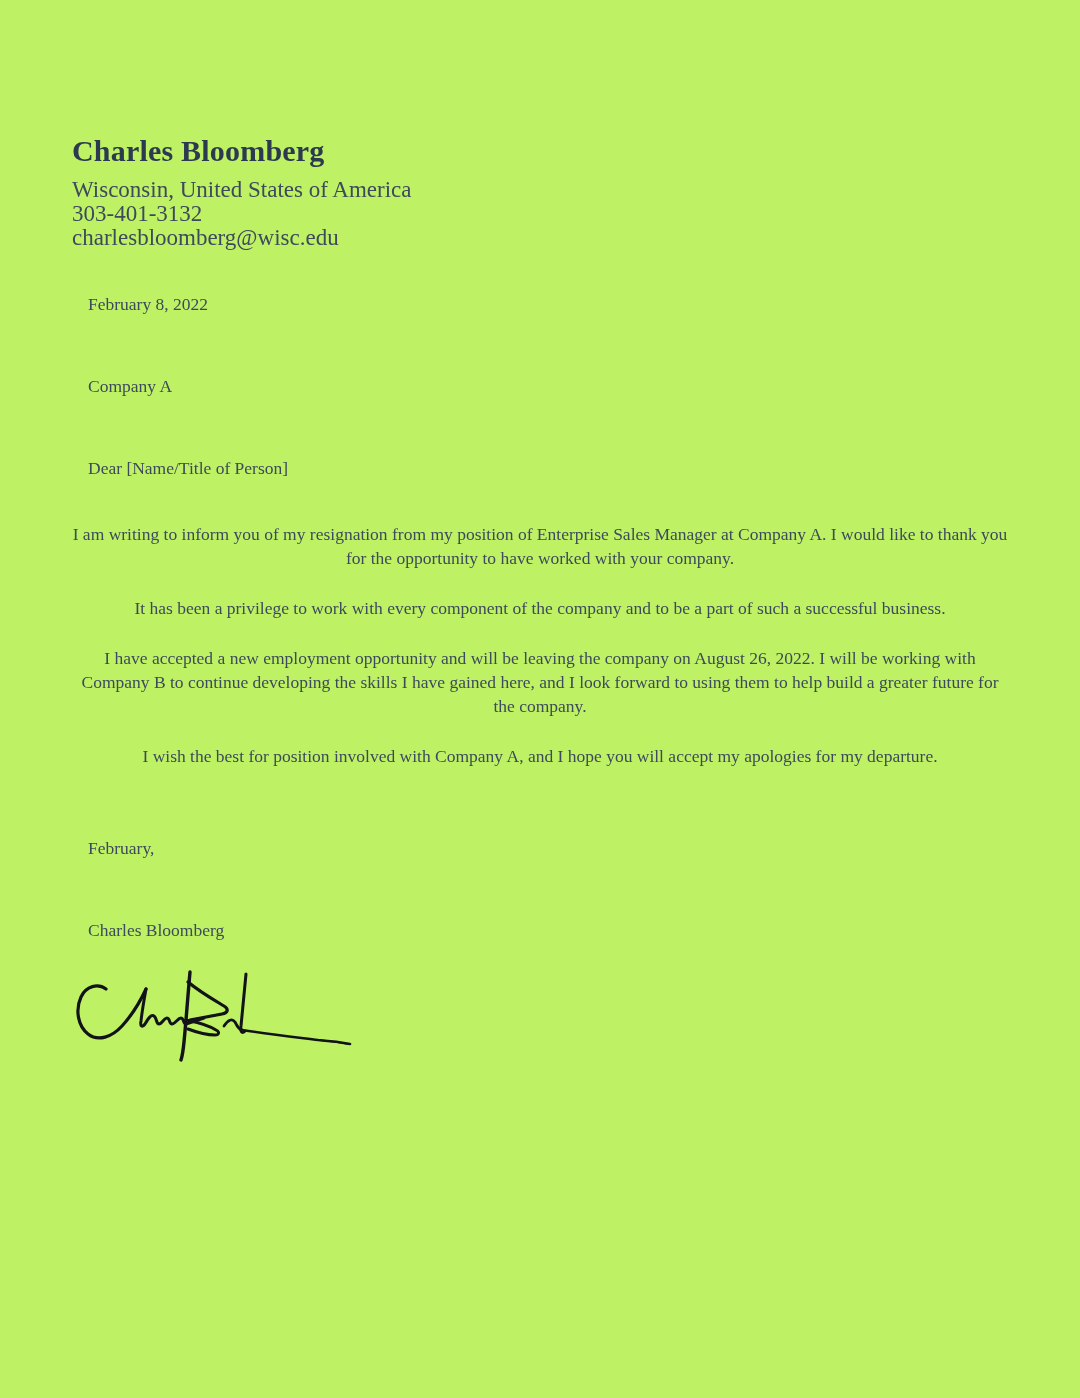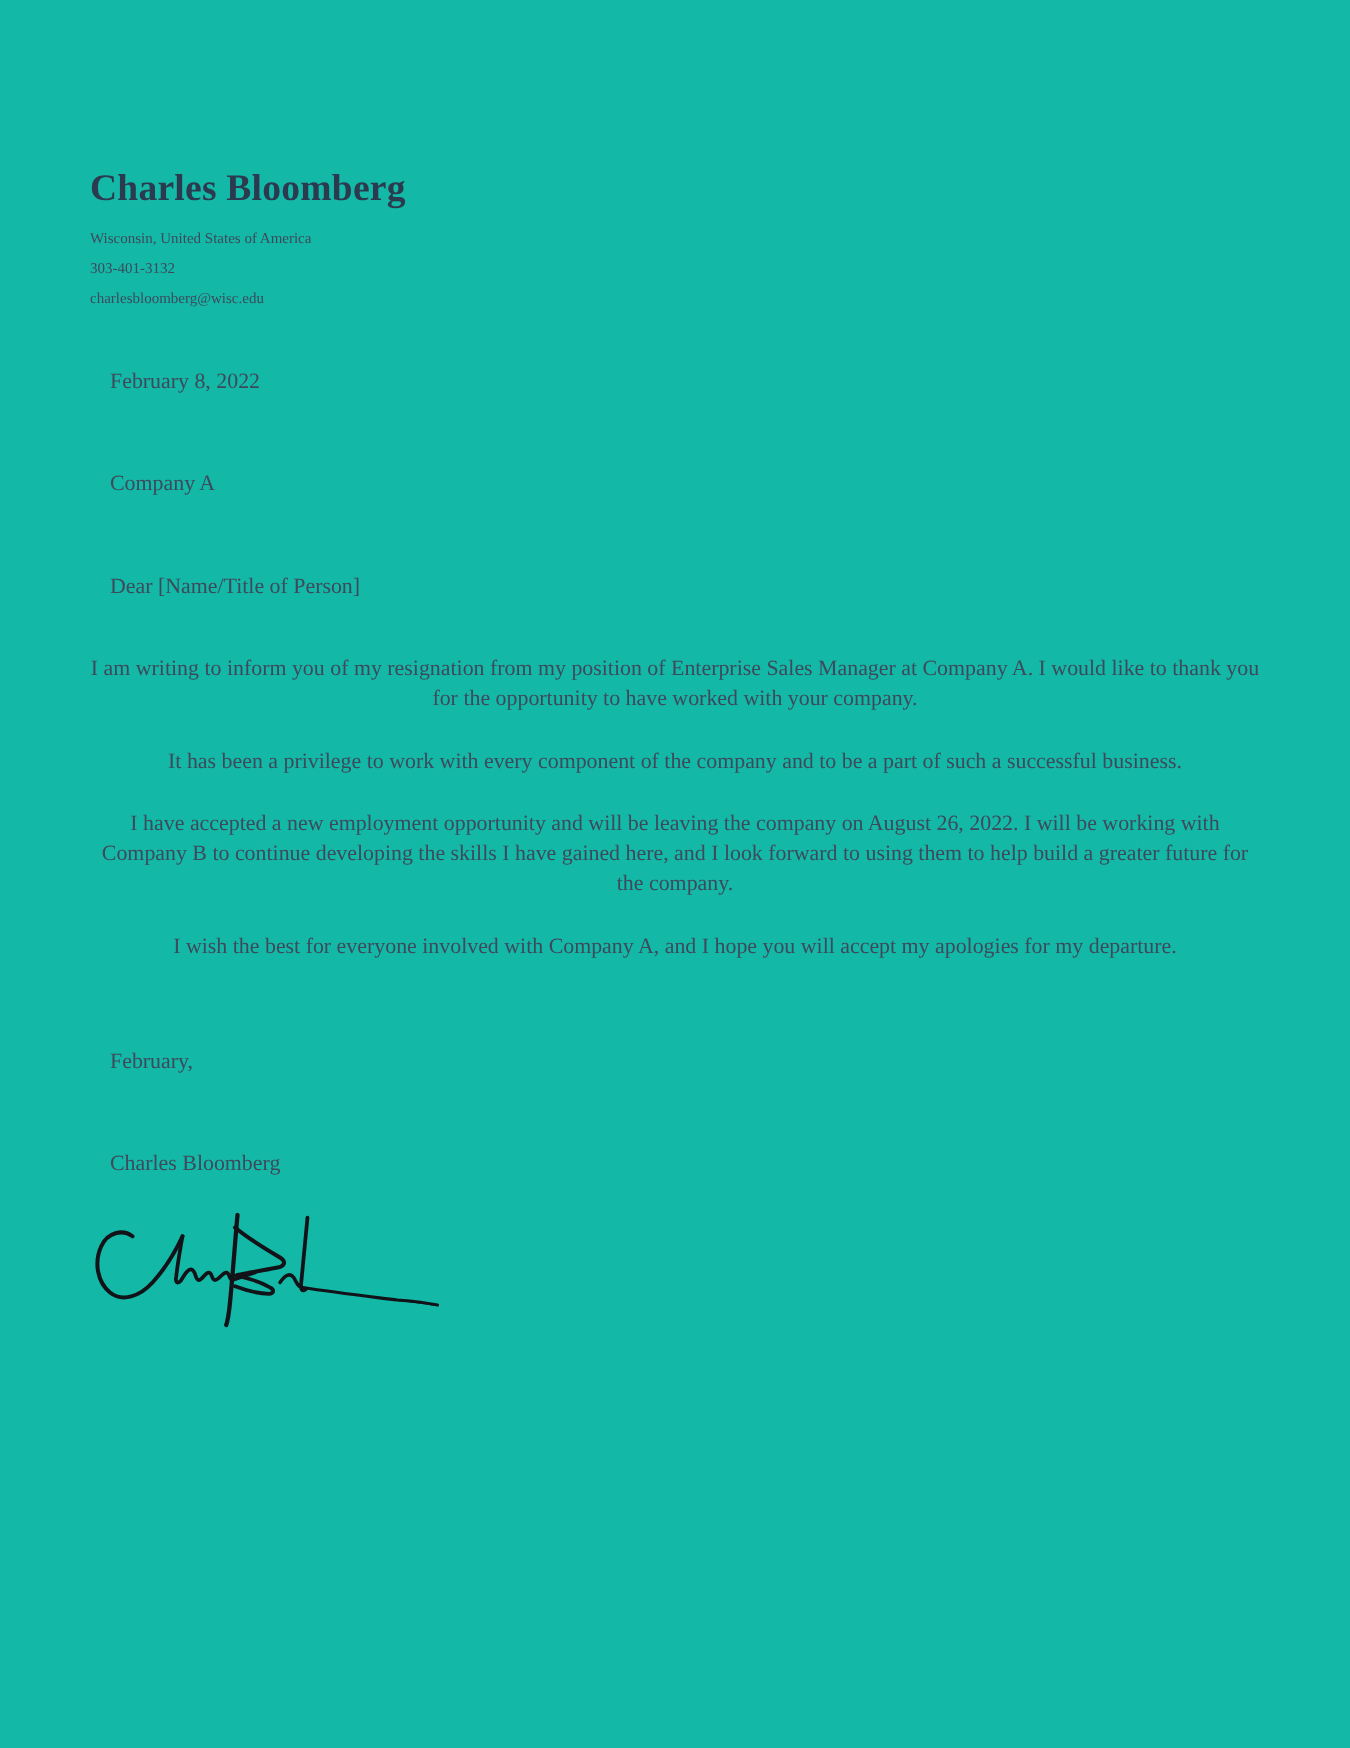--- a/index.html
+++ b/index.html
@@ -4,42 +4,42 @@
 <style>
   html, body {
     margin: 0;
     padding: 0;
     background: #ffffff;
   }
   .page {
     position: relative;
     width: 1080px;
     height: 1398px;
-    background: #14b8a6;
+    background: #bef264;
     box-sizing: border-box;
     overflow: hidden;
   }
   .content {
     position: absolute;
     left: 72px;
     top: 132px;
     width: 936px;
   }
   .sender-name {
     font-family: "Liberation Serif", "DejaVu Serif", serif;
     font-weight: bold;
     font-size: 30px;
     line-height: 38px;
     color: #2c3a4f;
     margin: 0 0 8px 0;
     letter-spacing: 0.2px;
   }
   .contact-line {
     font-family: "Liberation Serif", "DejaVu Serif", serif;
-    font-size: 12px;
+    font-size: 23px;
     line-height: 24px;
     color: #3d4a5c;
     margin: 0;
     white-space: nowrap;
   }
   .block-gap {
     height: 26px;
   }
   .meta-line {
     font-family: "Liberation Serif", "DejaVu Serif", serif;
@@ -98,21 +98,21 @@
 
     <p class="body-para">I am writing to inform you of my resignation from my position of Enterprise Sales Manager at Company A. I would like to thank you for the opportunity to have worked with your company.</p>
     <div class="para-gap"></div>
 
     <p class="body-para">It has been a privilege to work with every component of the company and to be a part of such a successful business.</p>
     <div class="para-gap"></div>
 
     <p class="body-para">I have accepted a new employment opportunity and will be leaving the company on August 26, 2022. I will be working with Company B to continue developing the skills I have gained here, and I look forward to using them to help build a greater future for the company.</p>
     <div class="para-gap"></div>
 
-    <p class="body-para">I wish the best for everyone involved with Company A, and I hope you will accept my apologies for my departure.</p>
+    <p class="body-para">I wish the best for position involved with Company A, and I hope you will accept my apologies for my departure.</p>
     <div class="para-gap"></div>
 
     <div class="para-gap"></div>
 
     <p class="meta-line">February,</p>
 
     <div class="block-gap"></div>
 
     <p class="meta-line">Charles Bloomberg</p>
 

